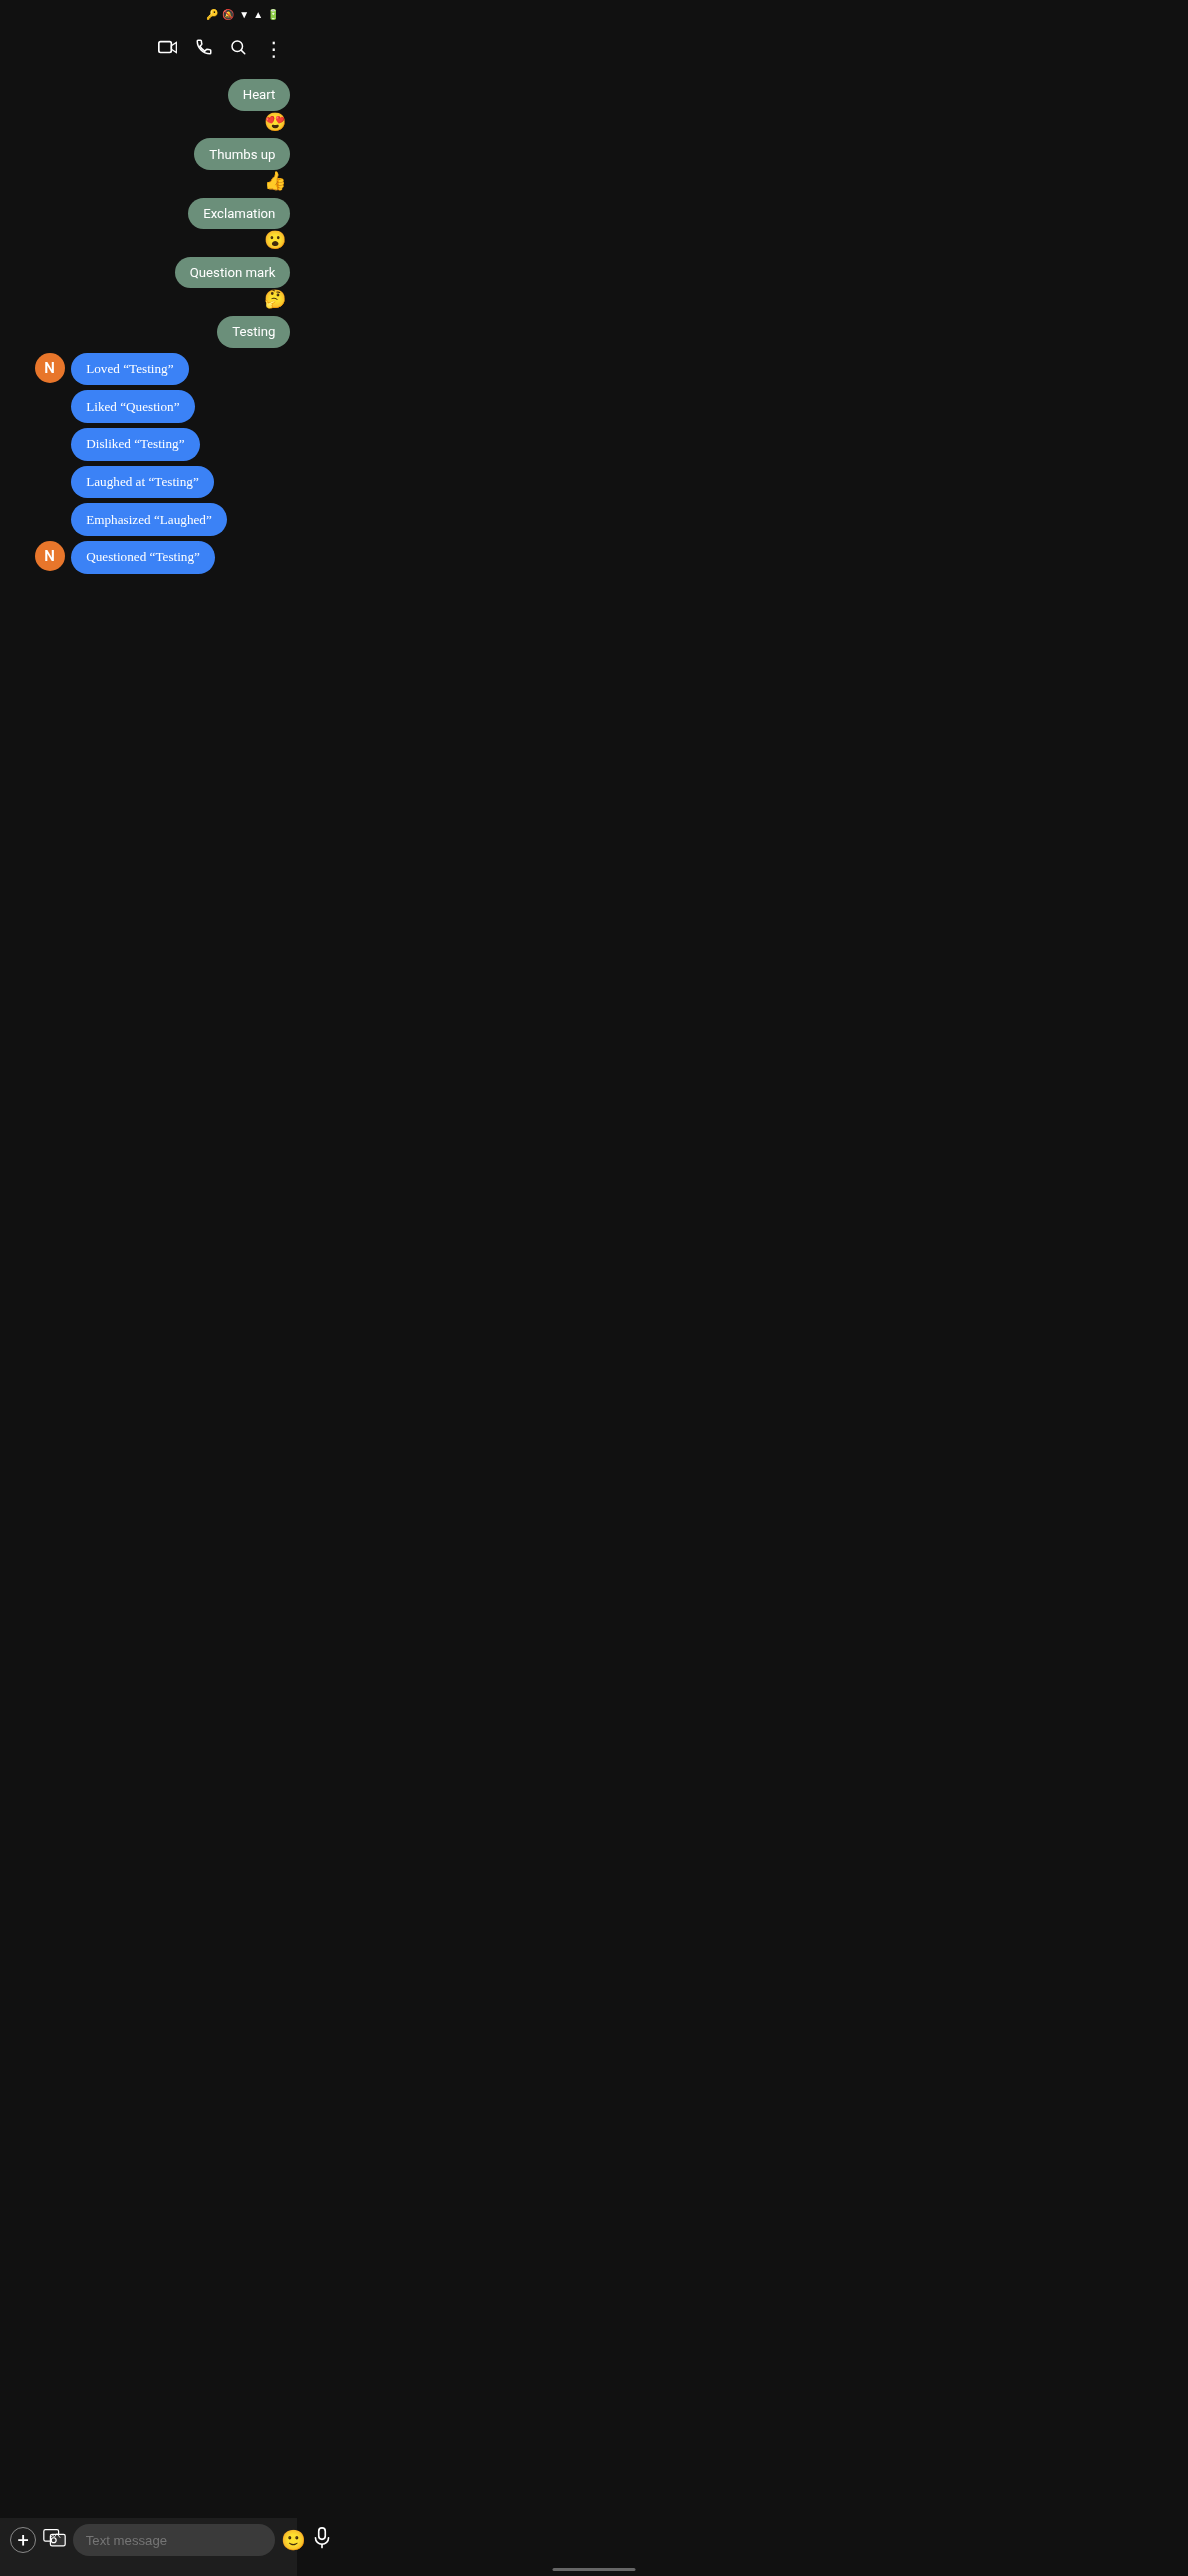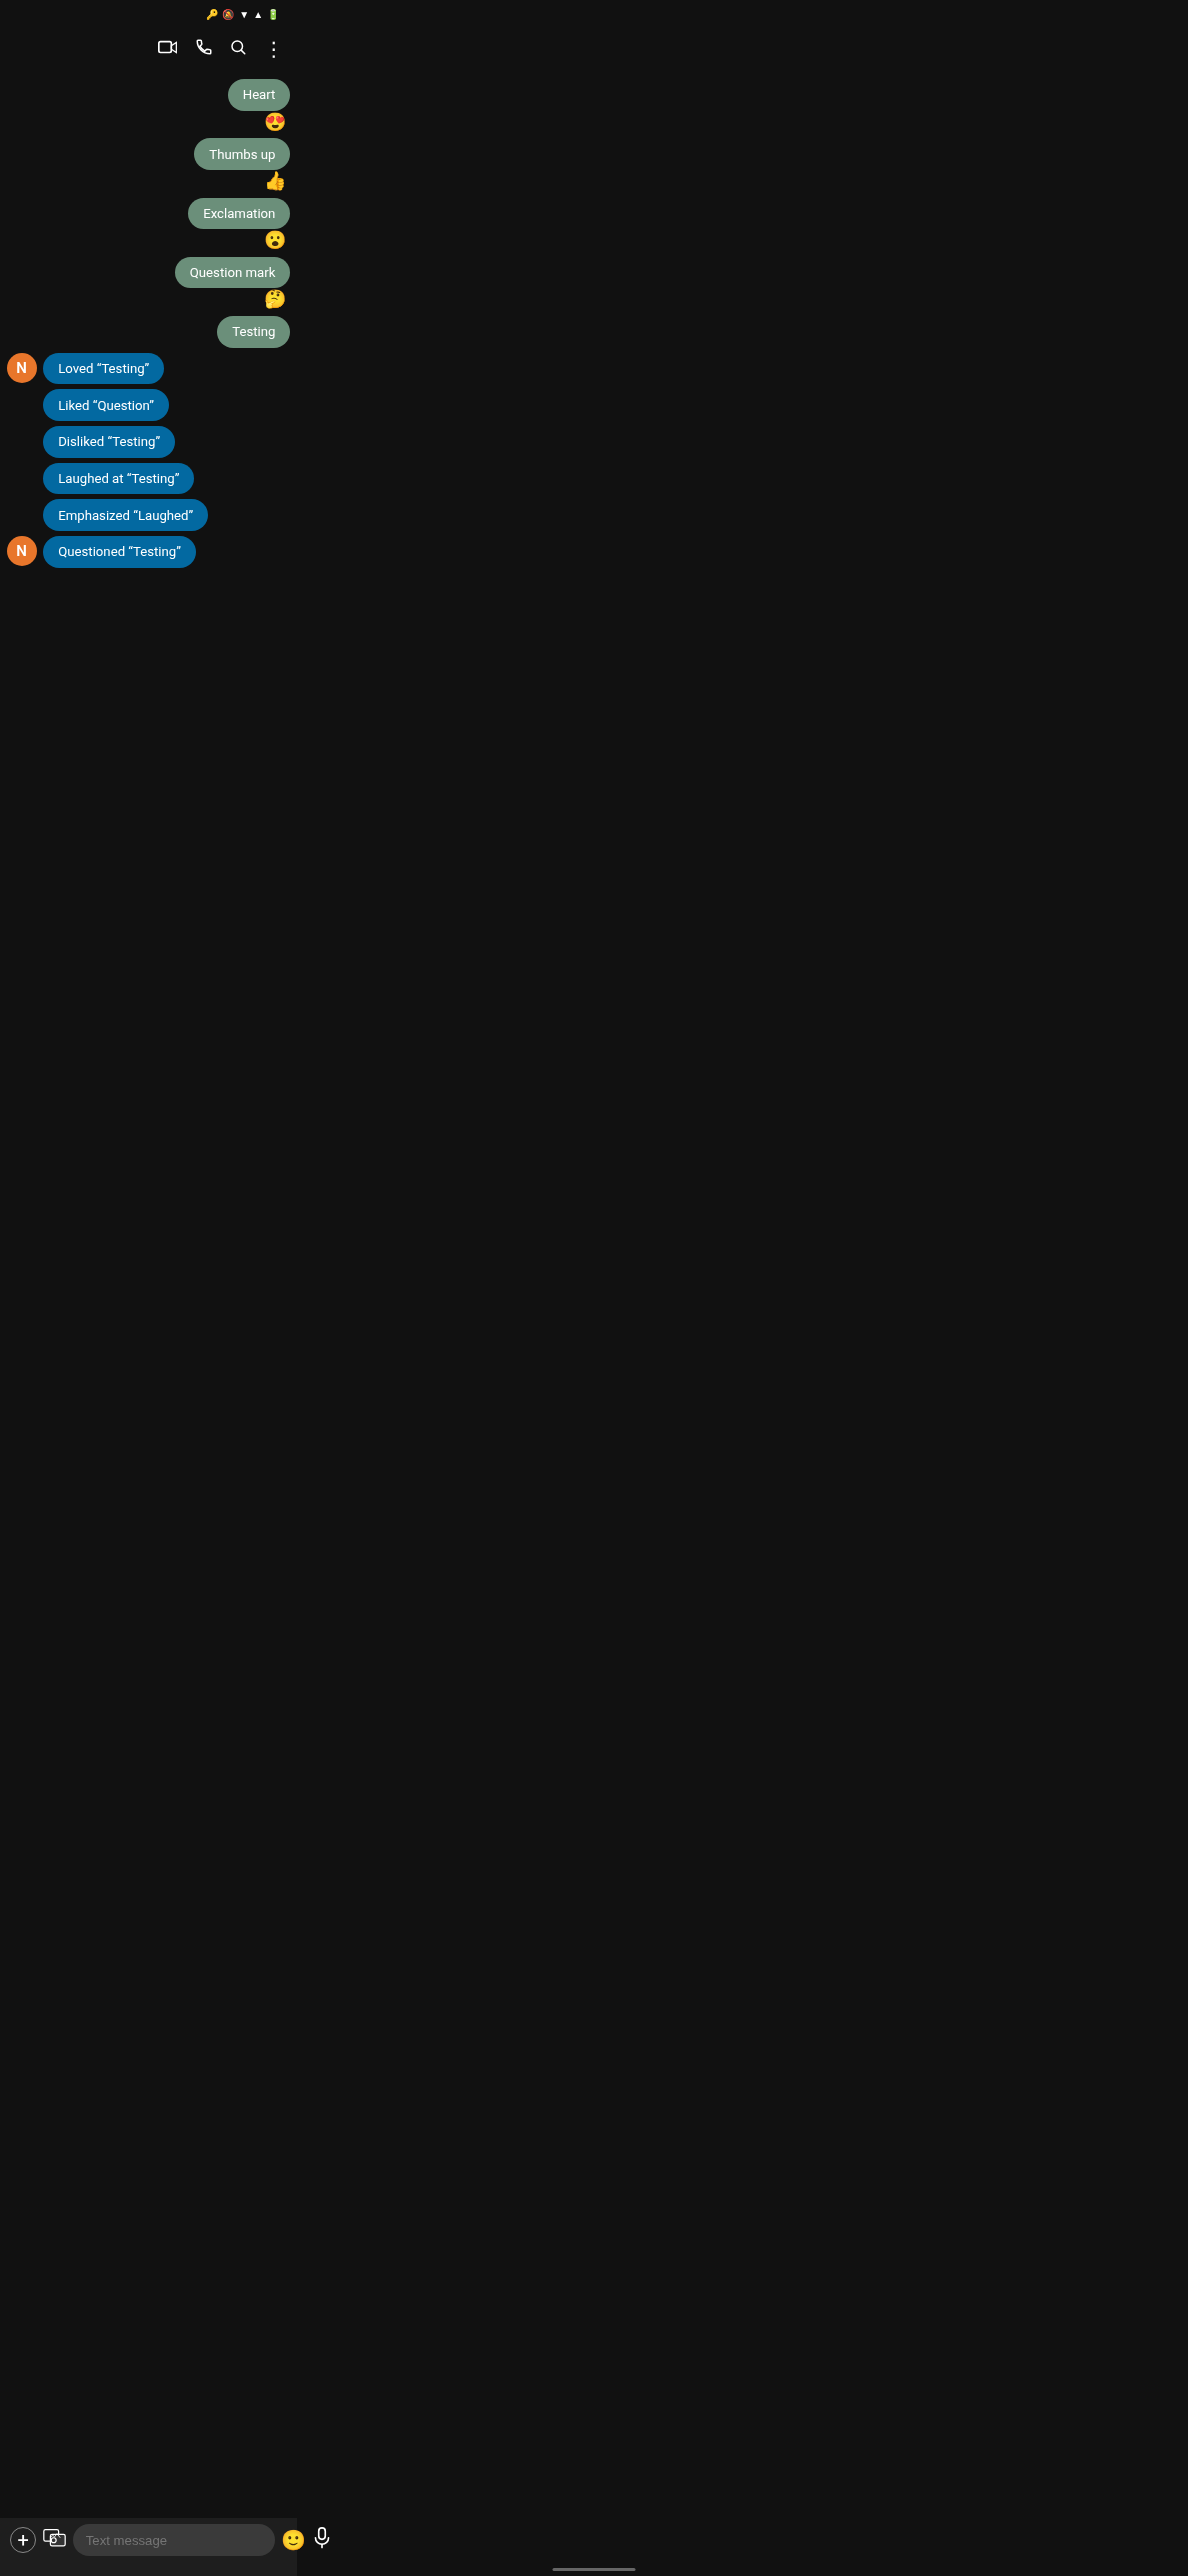--- a/index.html
+++ b/index.html
@@ -72,20 +72,21 @@
       cursor: pointer;
       color: #ffffff;
     }
 
     
     .messages {
       padding: 6.6px 6.6px 0;
       display: flex;
       flex-direction: column;
       gap: 1.7px;
+      margin-left: 28px;
     }
 
     
     .msg-sent {
       display: flex;
       flex-direction: column;
       align-items: flex-end;
       margin-bottom: 1.7px;
     }
     .msg-sent .bubble {
@@ -127,27 +128,28 @@
       font-size: 15px;
       font-weight: 600;
       color: #ffffff;
       flex-shrink: 0;
     }
     .avatar-placeholder {
       width: 30px;
       flex-shrink: 0;
     }
     .msg-received .bubble {
-      background: #0369a1;
+      background: #3b82f6;
       color: #ffffff;
       border-radius: 16.5px;
       padding: 8.3px 15px;
       font-size: 13.2px;
       max-width: 206px;
       margin-bottom: 1.7px;
+      font-family: Liberation Serif, serif;
     }
 
     
     .input-bar {
       position: fixed;
       bottom: 0;
       left: 0;
       width: 297px;
       background: #1e1e1e;
       padding: 6.6px 10px 20px;

